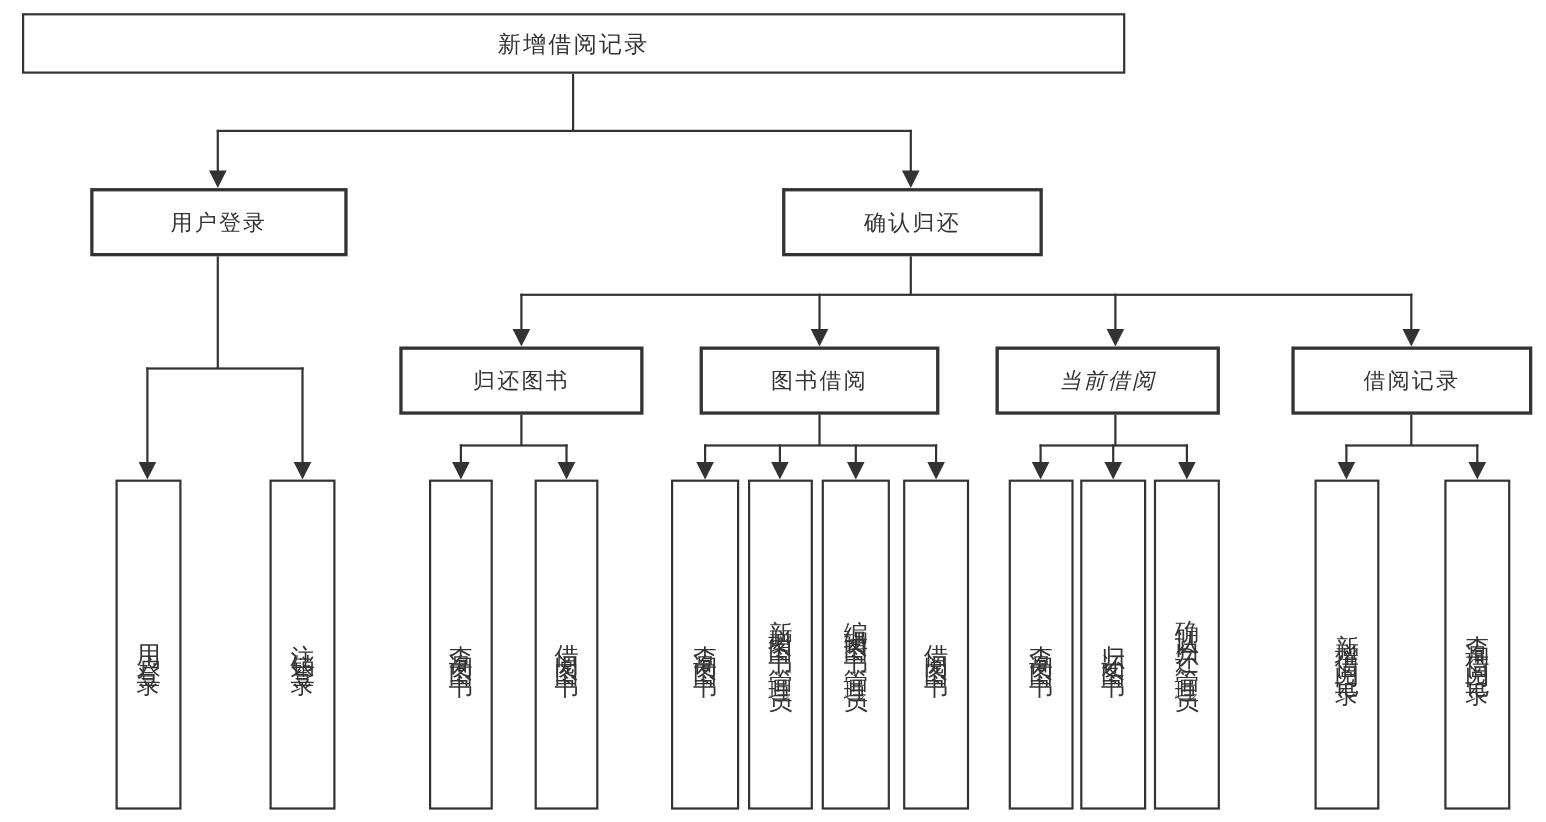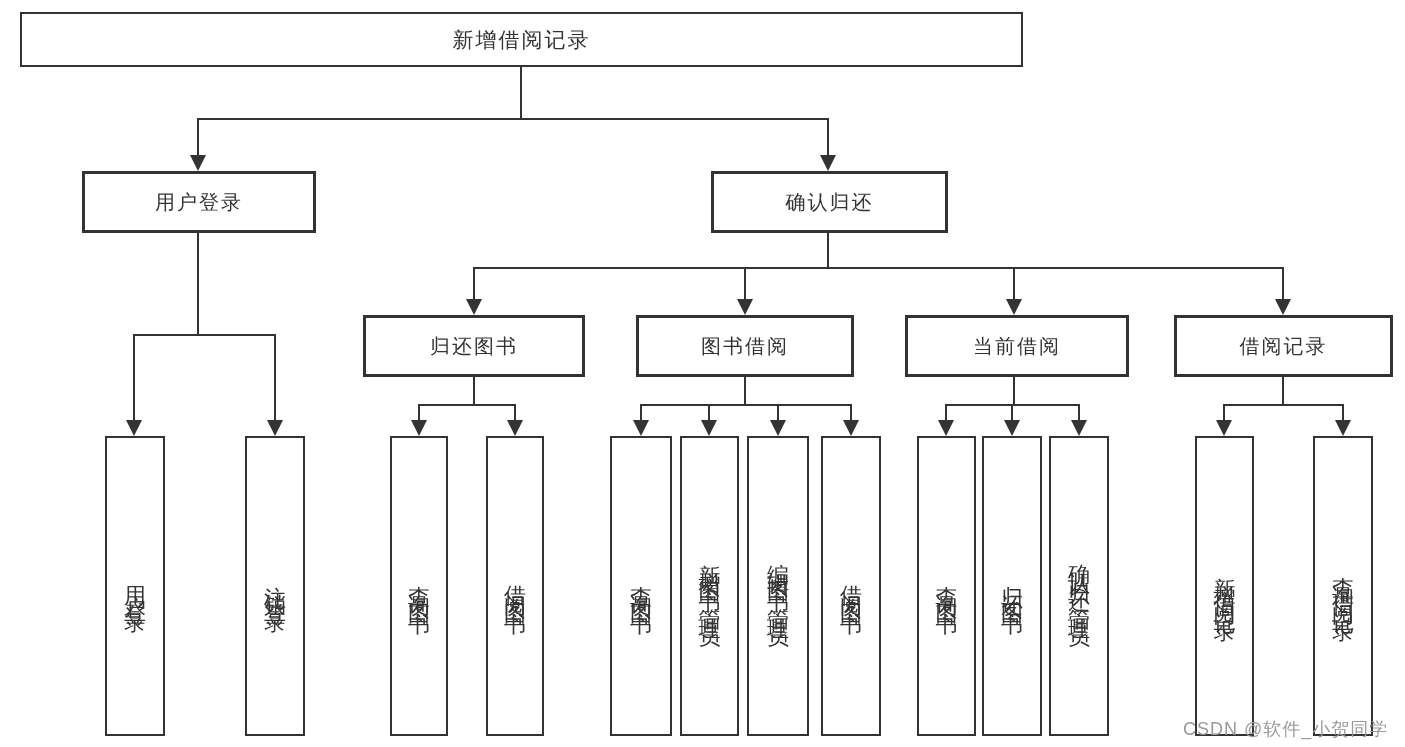--- a/index.html
+++ b/index.html
@@ -98,21 +98,21 @@
   <div class="arrow" style="left:1006px; top:299px;"></div>
   <div class="line v" style="left:1282px; top:267px; height:33px;"></div>
   <div class="arrow" style="left:1275px; top:299px;"></div>
 
   <div class="node" style="left:363px; top:315px; width:222px; height:62px;">
     <span>归还图书</span>
   </div>
   <div class="node" style="left:636px; top:315px; width:218px; height:62px;text-align:center;">
     <span>图书借阅</span>
   </div>
-  <div class="node" style="left:905px; top:315px; width:224px; height:62px;">
+  <div class="node" style="left:905px; top:315px; width:204px; height:62px;font-style:italic;">
     <span>当前借阅</span>
   </div>
   <div class="node" style="left:1174px; top:315px; width:219px; height:62px;">
     <span>借阅记录</span>
   </div>
 
   <div class="line v" style="left:473px; top:377px; height:28px;"></div>
   <div class="line h" style="left:418px; top:404px; width:98px;"></div>
   <div class="line v" style="left:418px; top:404px; height:17px;"></div>
   <div class="arrow" style="left:411px; top:420px;"></div>
@@ -183,15 +183,14 @@
     <span class="vtext">确认归还（管理员）</span>
   </div>
 
   <div class="node leaf" style="left:1195px; top:436px; width:59px; height:300px;">
     <span class="vtext">新增借阅记录</span>
   </div>
   <div class="node leaf" style="left:1313px; top:436px; width:60px; height:300px;">
     <span class="vtext">查询借阅记录</span>
   </div>
 
-  <div class="watermark">CSDN @软件_小贺同学</div>
 
 </div>
 
 </body></html>

